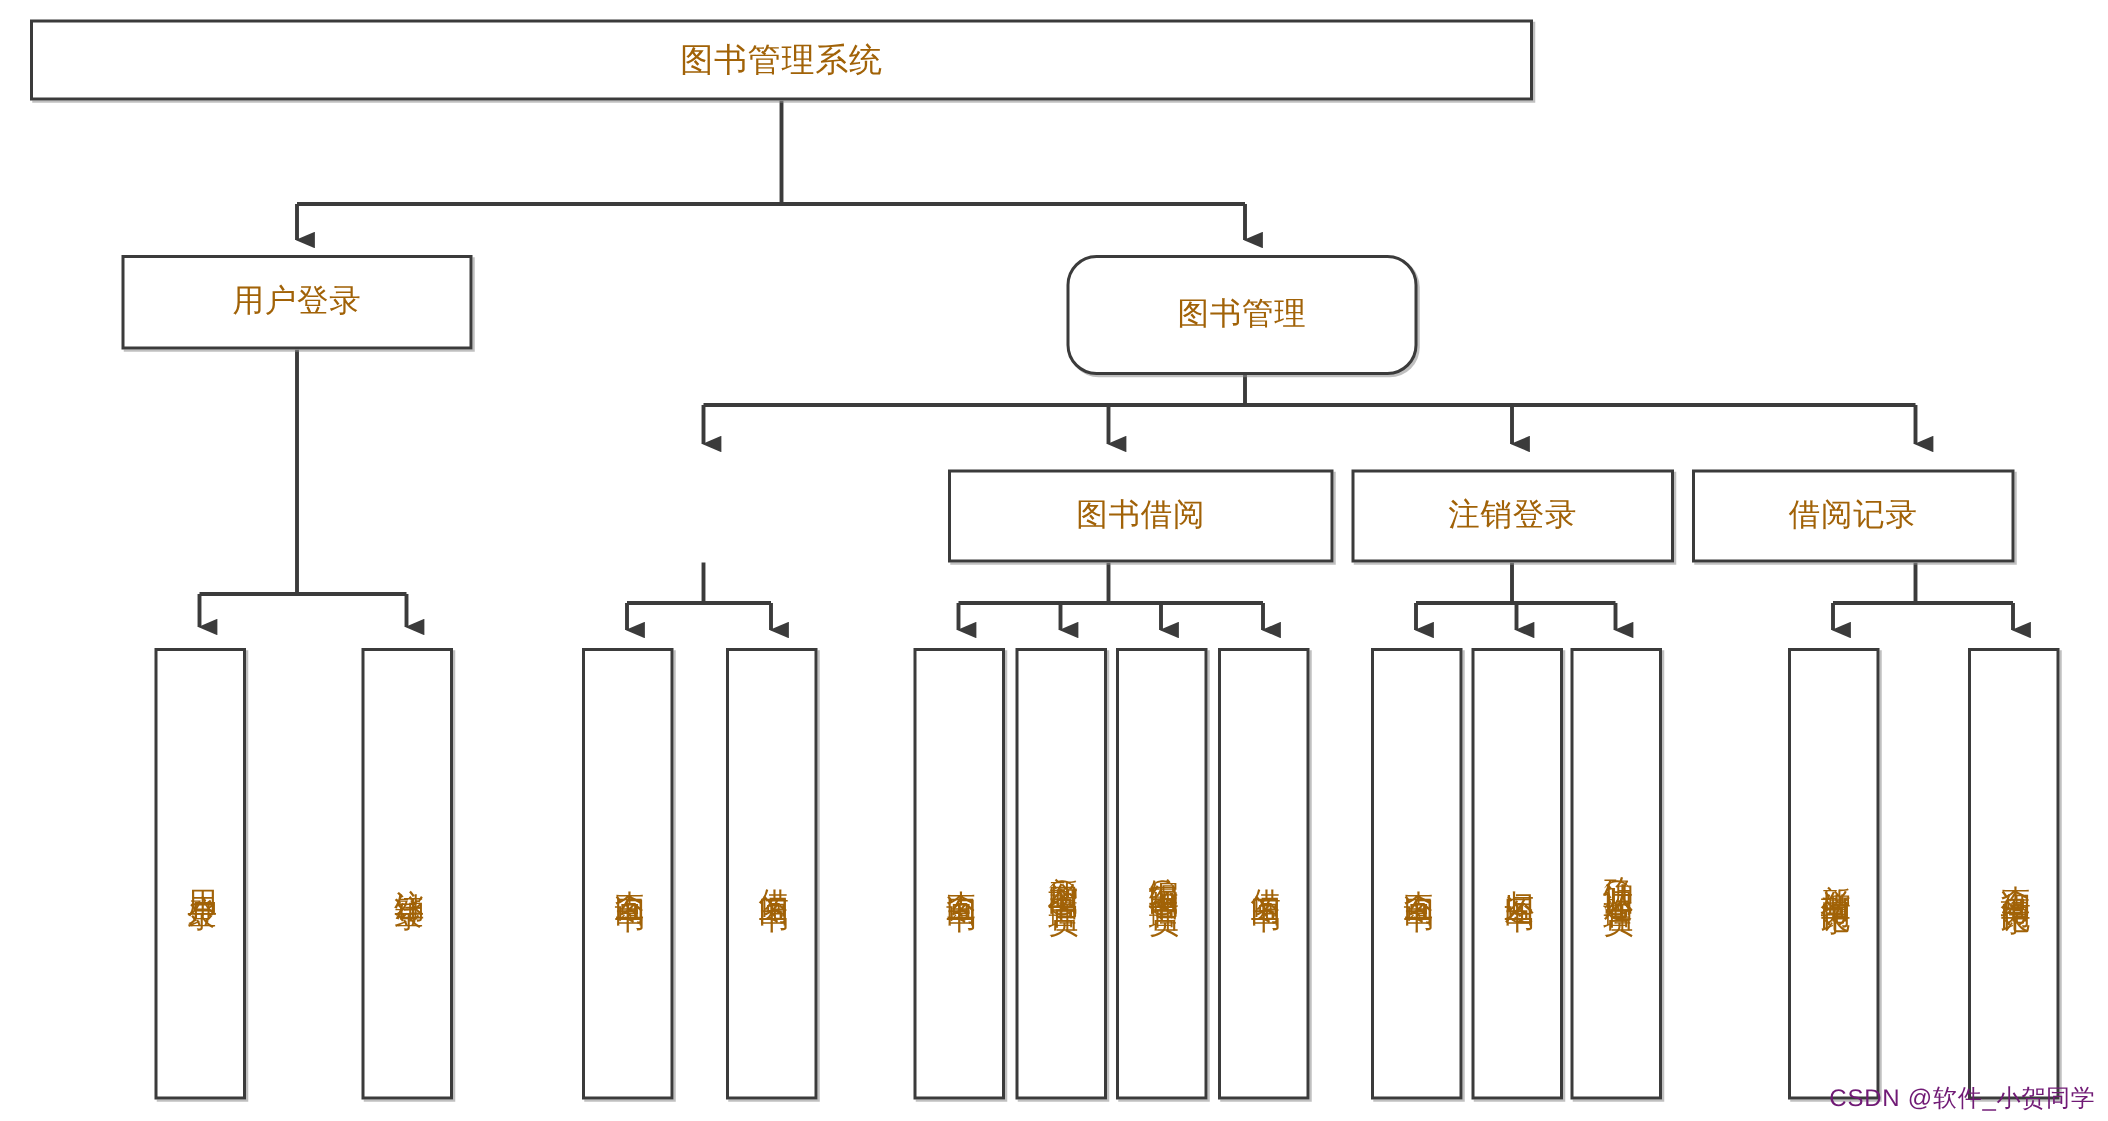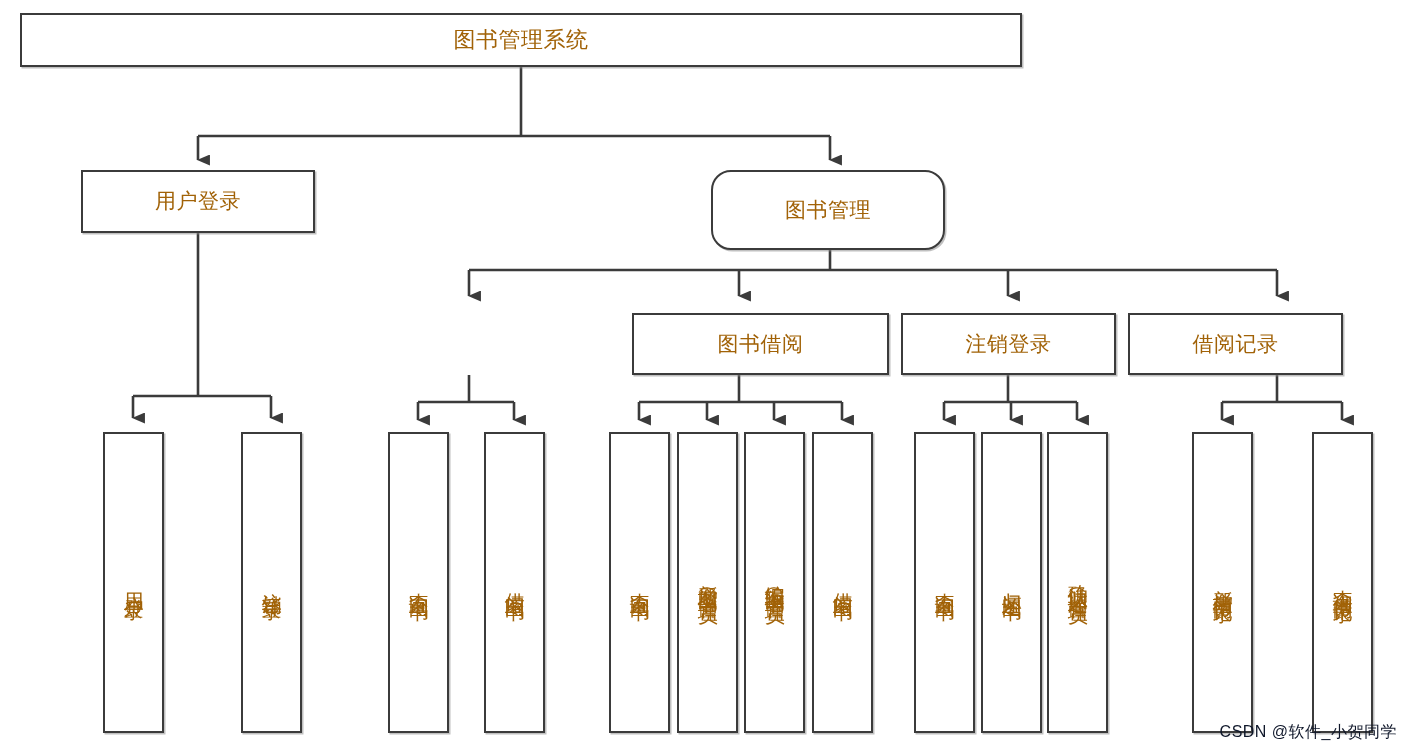--- a/index.html
+++ b/index.html
@@ -51,21 +51,21 @@
     white-space: nowrap;
   }
   .node-box.root .node-label {
     font-size: 22px;
   }
   .watermark {
     position: absolute;
     right: 8px;
     bottom: 4px;
     font-size: 16px;
-    color: #0f172a;
+    color: #701a75;
     letter-spacing: 0.5px;
     z-index: 6;
     white-space: nowrap;
     user-select: none;
   }
 </style>
 </head>
 <body>
 
 <div id="canvas">

